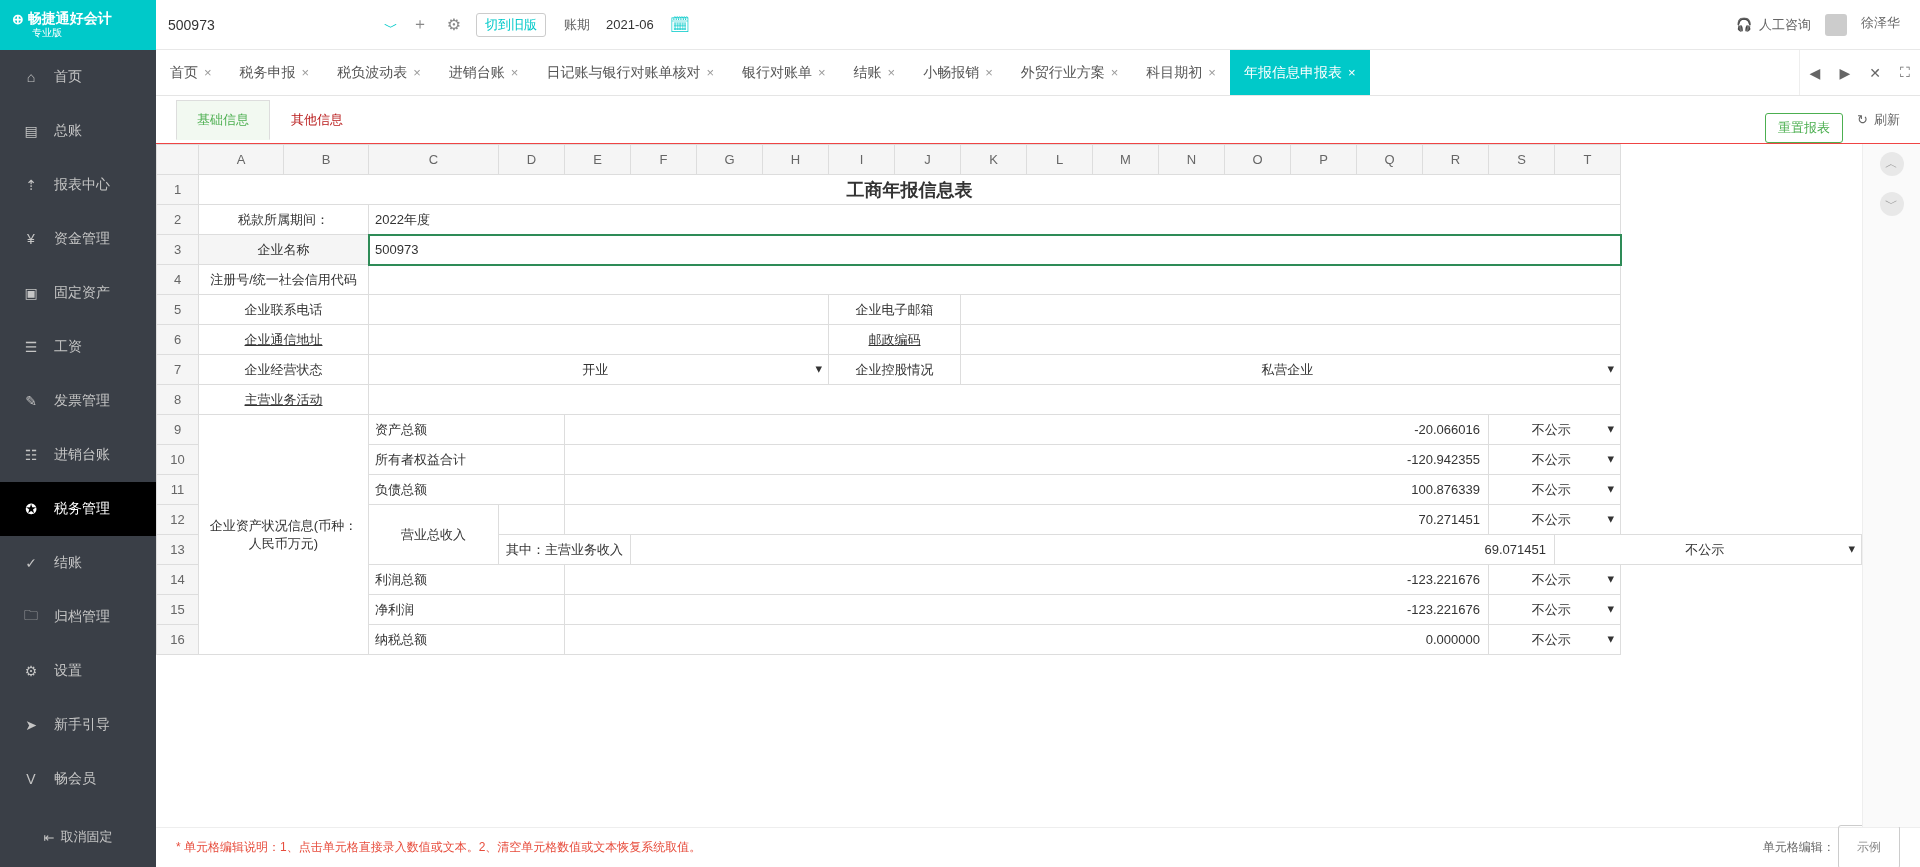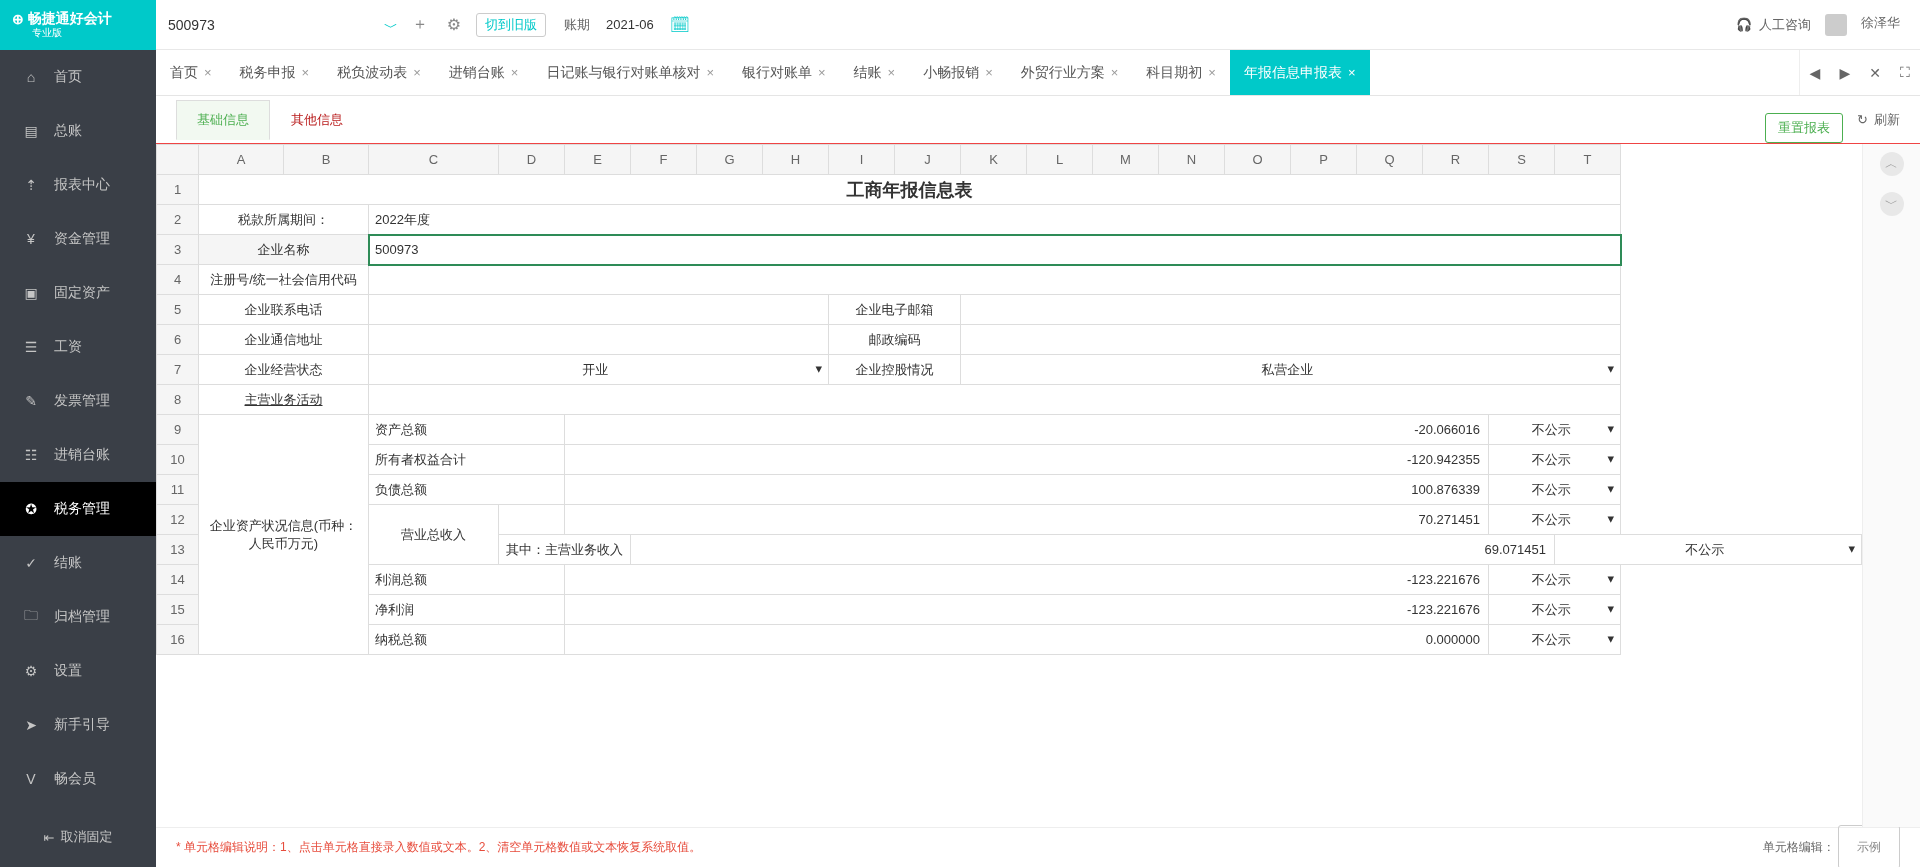--- a/index.html
+++ b/index.html
@@ -57,21 +57,21 @@
 table.grid { border-collapse: collapse; width: 100%; font-size: 13px; table-layout: fixed; }
 table.grid th, table.grid td { border: 1px solid #ddd; height: 30px; padding: 0 6px; text-align: left; color: #333; background: #fff; }
 table.grid th { background: #f5f5f5; text-align: center; font-weight: normal; color: #666; }
 .rowhdr { background: #f5f5f5 !important; text-align: center !important; color: #666 !important; width: 42px; }
 .col-corner { width: 42px; background:#f5f5f5;}
 .title-row td.titlecell { text-align: center; font-size: 18px; font-weight: bold; }
 .label-cell { text-align: center !important; }
 .cell-editing { outline: 2px solid #2e8b57; outline-offset: -1px; }
 .dd-arrow { float: right; color: #333; }
 .num-cell { text-align: right !important; padding-right: 8px !important; }
-td.tall { height: 44px; }
+td.tall { height: 44px; text-decoration: underline; }
 td.vtall { height: 88px; text-decoration: underline; }
 
 
 .year-panel { width: 58px; border-left: 1px solid #eee; display: flex; flex-direction: column; align-items: center; padding-top: 8px; gap: 4px; font-size: 13px; color: #999; background:#fafafa; }
 .year-panel .nav { width: 24px; height: 24px; border-radius: 50%; background: #e8e8e8; display: flex; align-items: center; justify-content: center; color: #999; cursor: pointer; margin-bottom: 6px; }
 .year-panel .yr { padding: 6px 4px; cursor: pointer; border-radius: 10px; width: 48px; text-align: center; }
 .year-panel .yr.active { background: #00c9c9; color: #fff; }
 .year-panel .nav-down { margin-top: 6px; }
 
 

